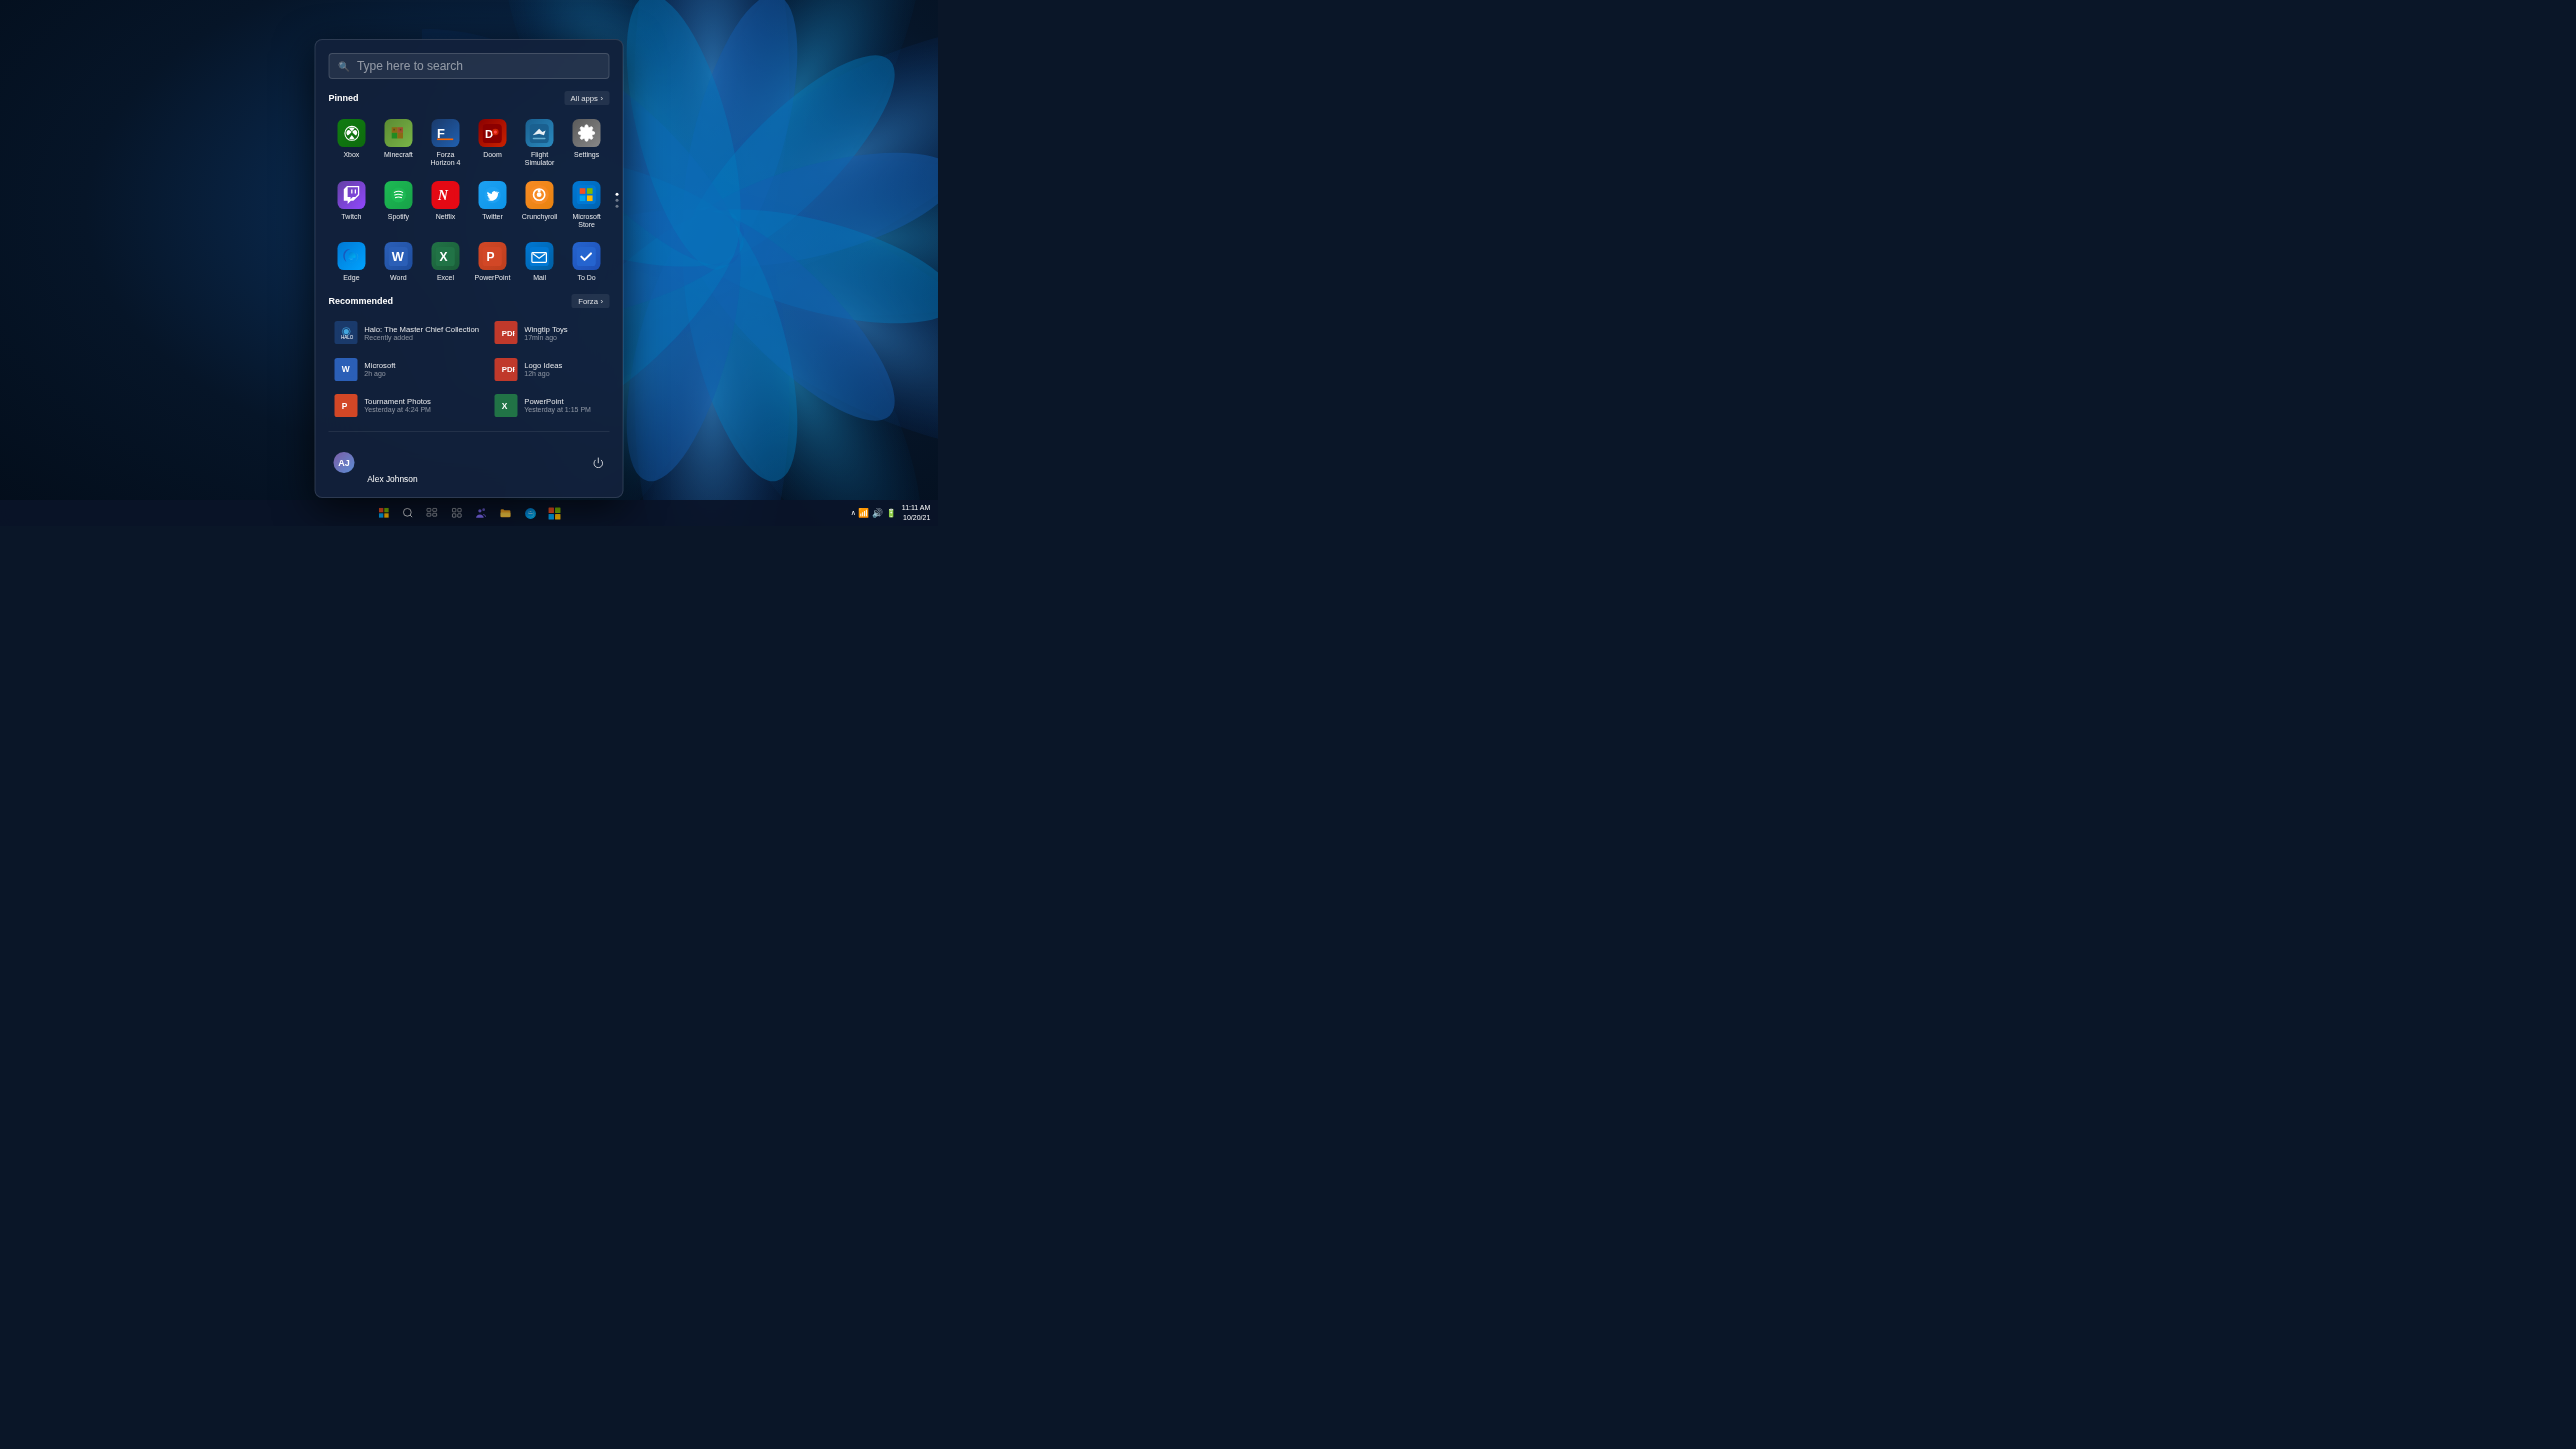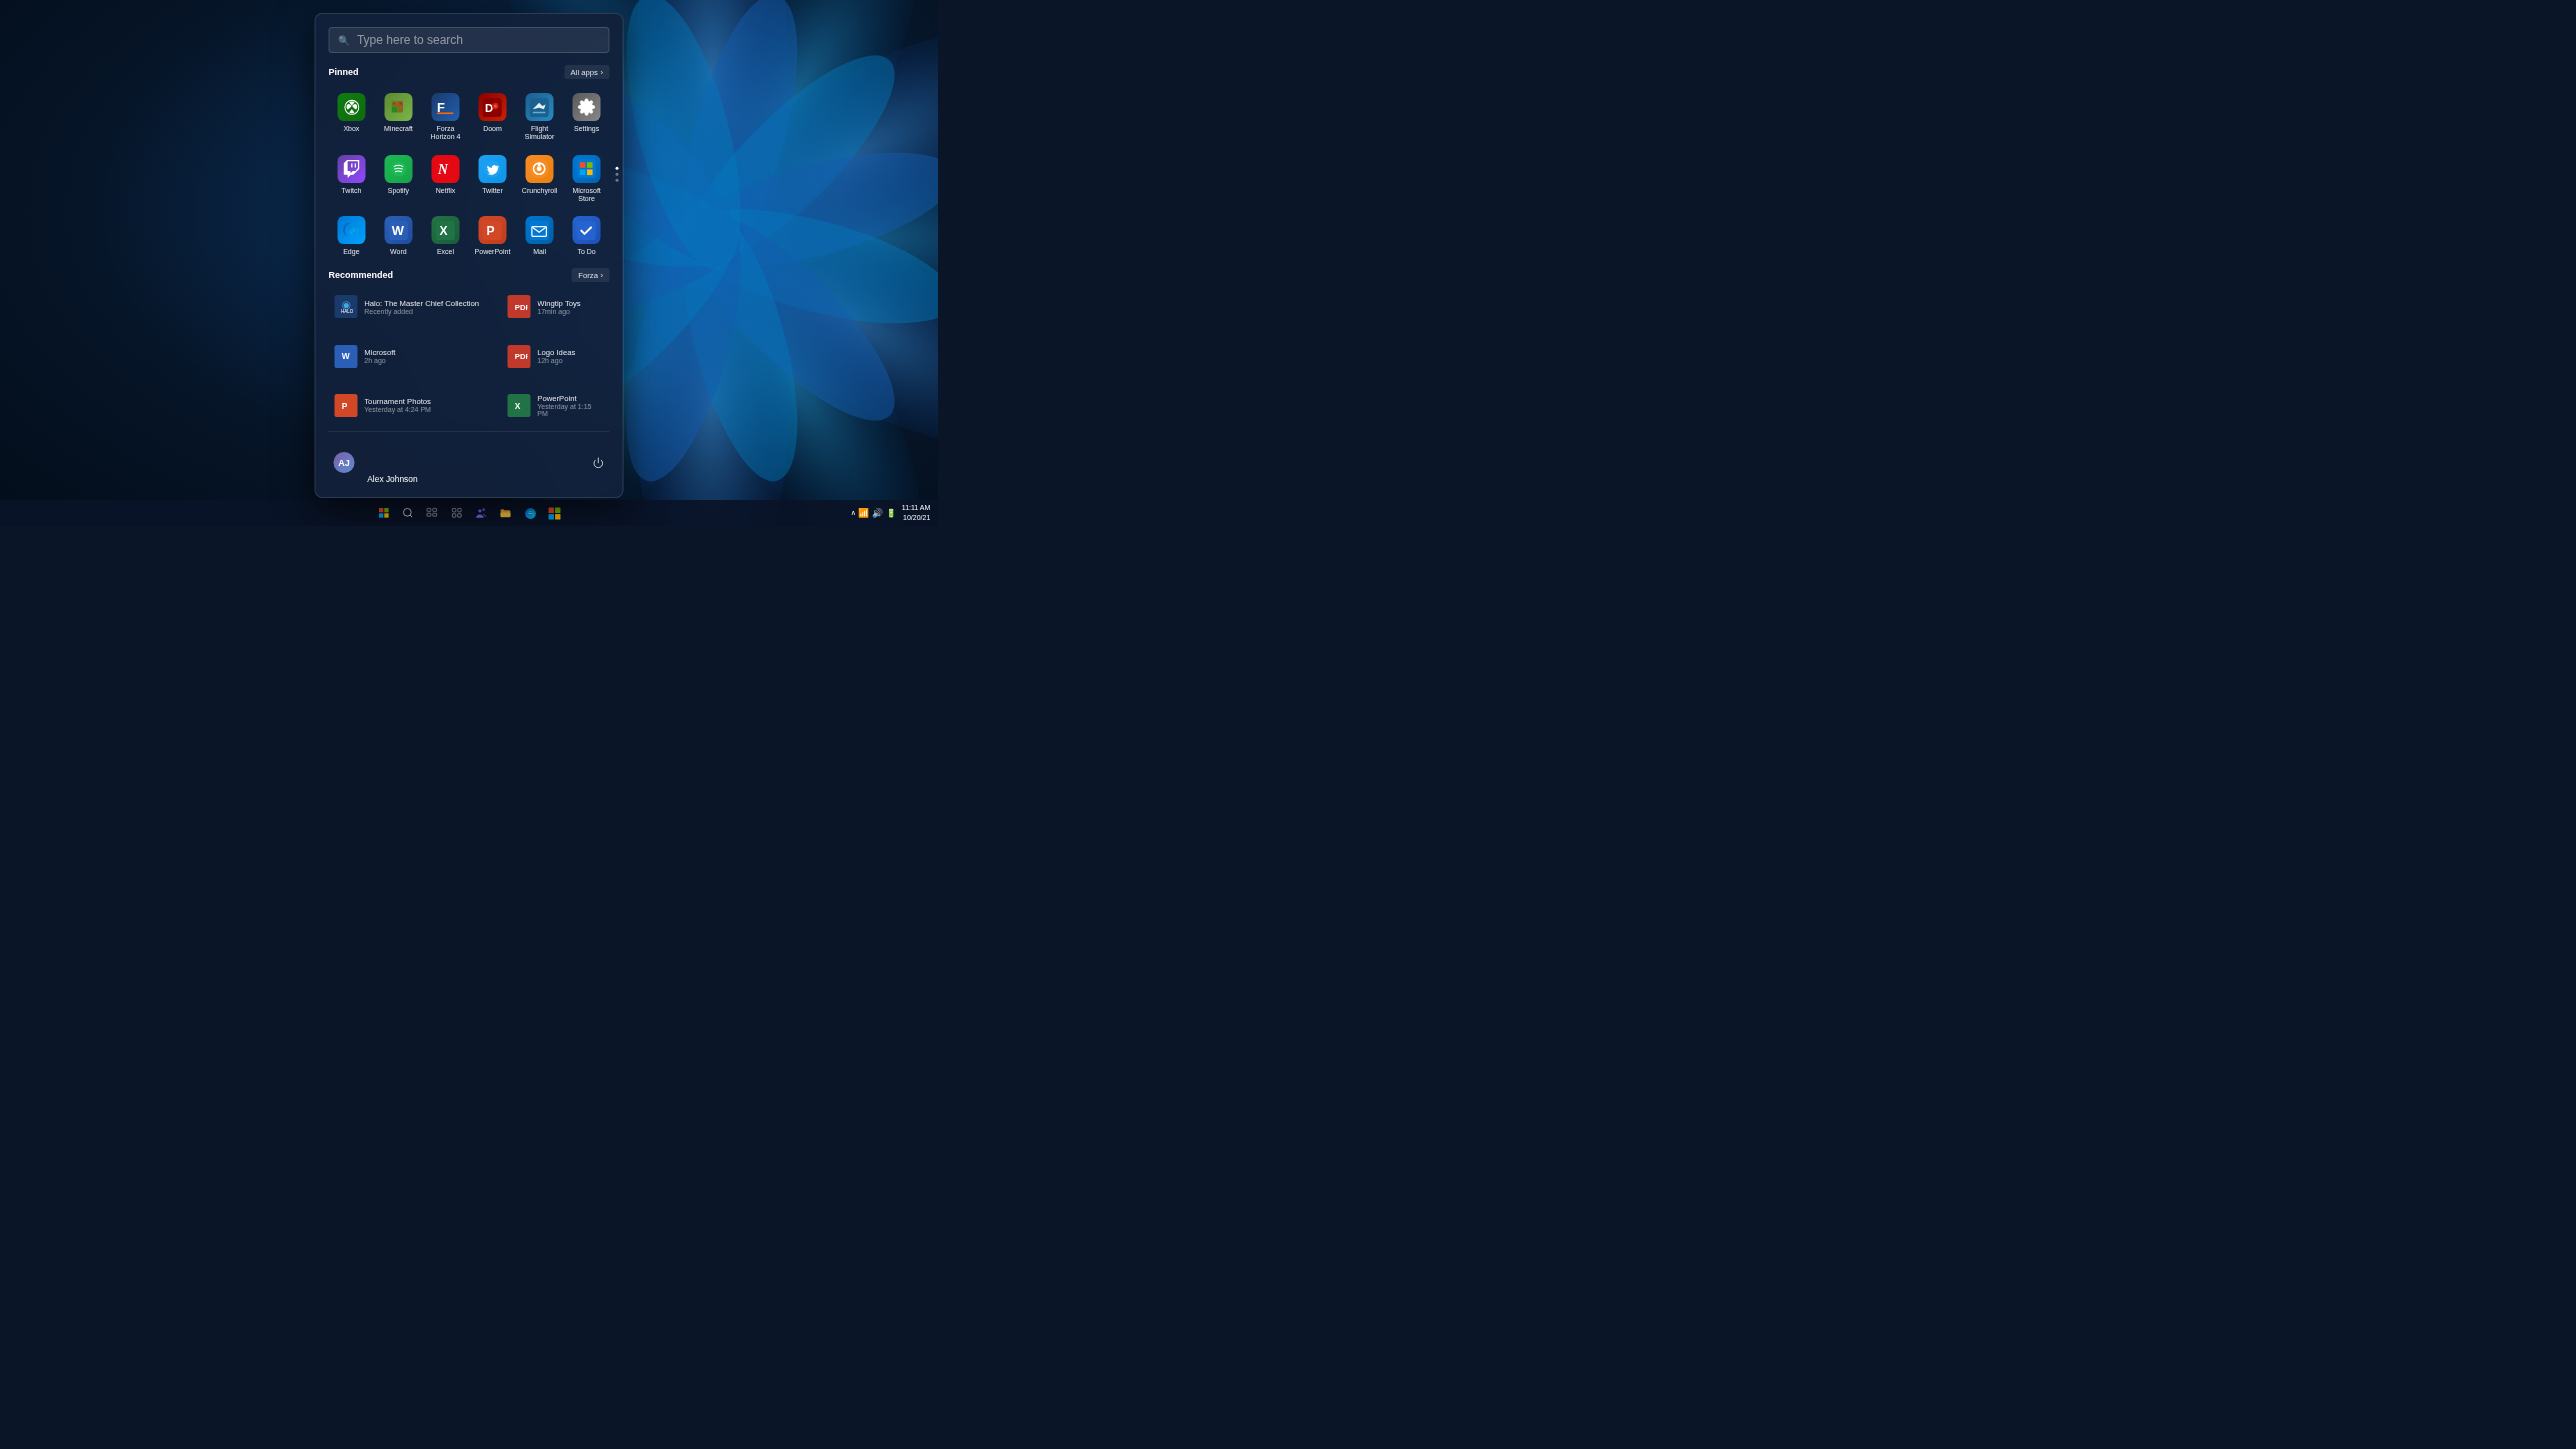--- a/index.html
+++ b/index.html
@@ -200,21 +200,21 @@
       color: rgba(255,255,255,0.85);
       font-size: 7.7px;
       padding: 2.6px 6.4px;
       border-radius: 2.6px;
       cursor: pointer;
     }
 
     .rec-grid {
       display: grid;
       grid-template-columns: 1fr 1fr;
-      gap: 16px;
+      gap: 3px;
       margin-top: 5.2px;
     }
 
     .rec-item {
       display: flex;
       align-items: center;
       gap: 6.4px;
       padding: 5.2px 6.4px;
       border-radius: 3.9px;
       cursor: pointer;

